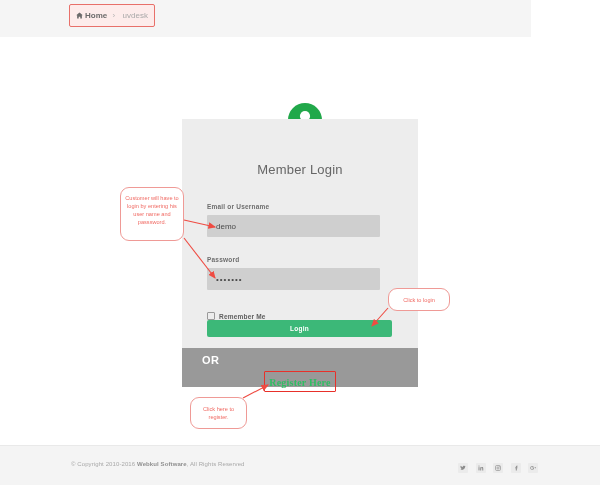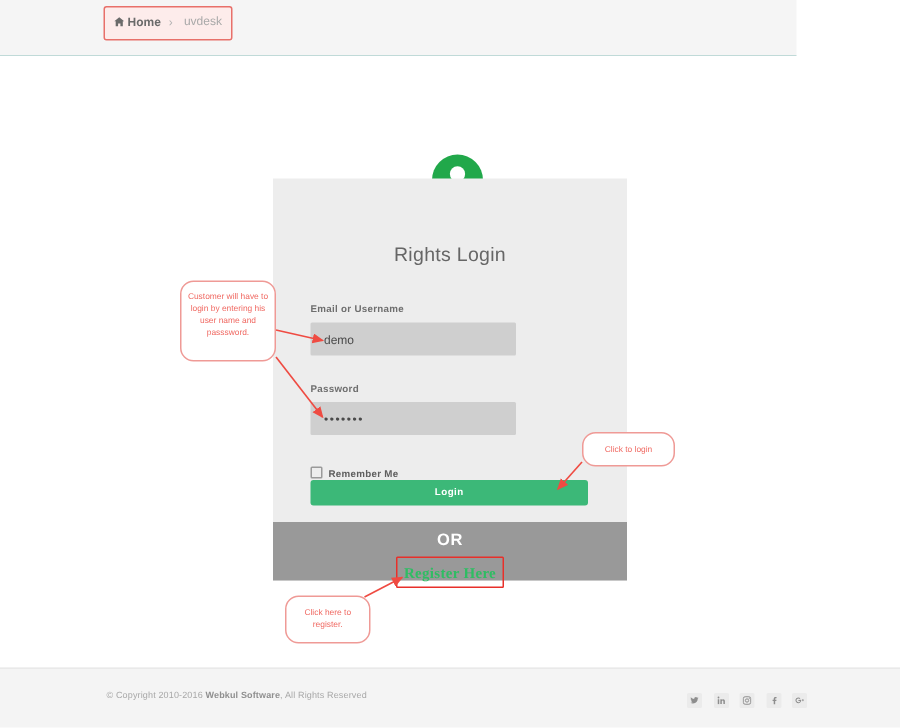--- a/index.html
+++ b/index.html
@@ -60,21 +60,21 @@
   }
 
   .field-label{
     position:absolute;font-size:6.5px;color:#6e6e6e;font-weight:bold;
     letter-spacing:.2px;
   }
   .lbl-email{left:25px;top:84px;}
   .lbl-pass{left:25px;top:137px;}
 
   .txtbox{
-    position:absolute;left:25px;width:137px;height:22px;
+    position:absolute;left:25px;width:173px;height:22px;
     background:#cfcfcf;border:none;outline:none;
     font-family:"Liberation Sans",sans-serif;
     font-size:8px;color:#4a4a4a;
     padding:0 4px 0 9px;box-sizing:border-box;
     border-radius:1px;
   }
   .in-email{top:96px;}
   .in-pass{top:149px;letter-spacing:1px;}
 
   .remember-row{position:absolute;left:25px;top:186px;height:10px;}
@@ -91,22 +91,22 @@
     color:#ffffff;font-size:6.5px;font-weight:bold;letter-spacing:.3px;
     font-family:"Liberation Sans",sans-serif;
     cursor:pointer;
   }
 
   .orband{
     position:absolute;left:0;top:229px;width:236px;height:39px;
     background:#999999;
   }
   .or-text{
-    position:absolute;left:0;right:0;top:6px;text-align:center;
-    color:#ffffff;font-size:11px;font-weight:bold;letter-spacing:.5px;
+    position:absolute;left:0;right:0;top:6px;text-align:left;
+    color:#ffffff;font-size:11px;font-weight:bold;letter-spacing:.5px;padding-left:20px;
   }
   .reg-wrap{
     position:absolute;left:0;right:0;top:23px;text-align:center;font-family:Liberation Serif, serif;
   }
   .reg-hl{
     display:inline-block;border:1px solid #e8302a;padding:0px 4px 1px 4px;
     border-radius:1px;
   }
   .reg-link{
     color:#2fbd63;font-size:10px;font-weight:bold;letter-spacing:.2px;
@@ -172,21 +172,21 @@
 
 <div class="avatar">
   <svg viewBox="0 0 34 34">
     <circle cx="17" cy="13" r="5.1" fill="#ffffff"></circle>
     <path d="M17 19.3c-5.1 0-8.4 3.2-9.1 6.6 2.3 2.3 5.5 3.7 9.1 3.7s6.8-1.4 9.1-3.7c-0.7-3.4-4-6.6-9.1-6.6z" fill="#ffffff"></path>
   </svg>
 </div>
 
 <div class="card">
 
-  <div class="card-title">Rights Login</div>
+  <div class="card-title">Member Login</div>
 
   <div class="field-label lbl-email">Email or Username</div>
   <input class="txtbox in-email" type="text" value="demo" style="">
 
   <div class="field-label lbl-pass">Password</div>
   <input class="txtbox in-pass" type="text" value="•••••••" style="">
 
   <div class="remember-row">
     <span class="rm-box"></span><span class="rm-label">Remember Me</span>
   </div>

